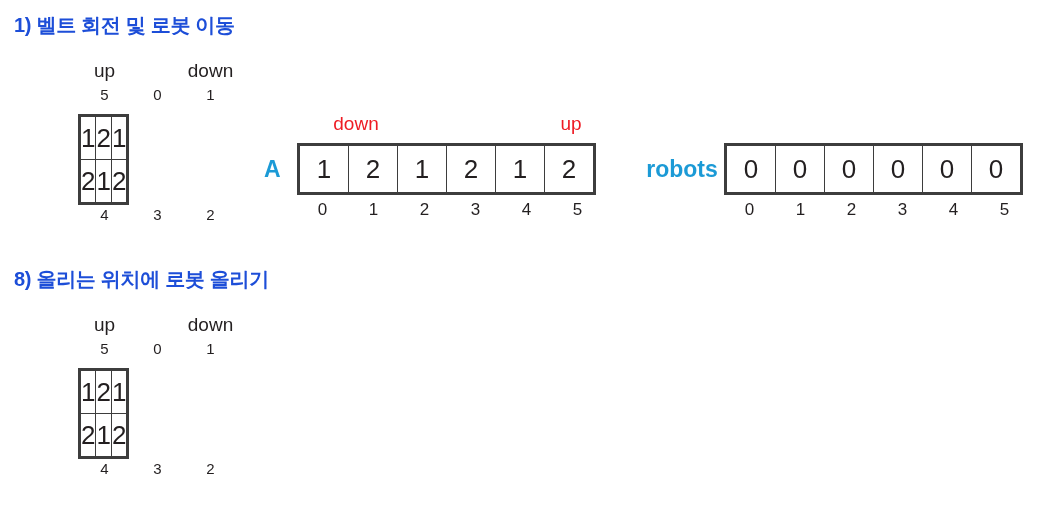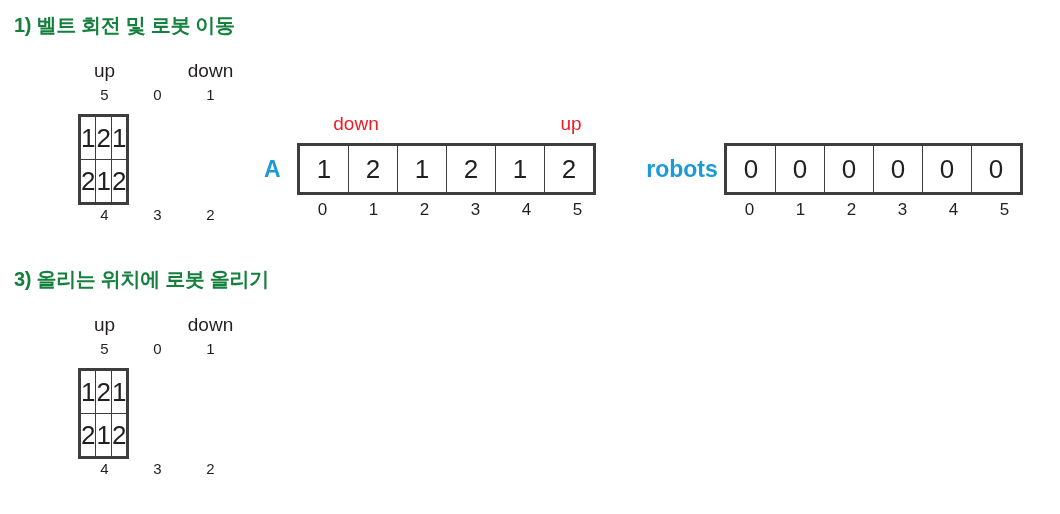--- a/index.html
+++ b/index.html
@@ -20,21 +20,21 @@
   #section-1 { top: 0px; }
   #section-2 { top: 254px; }
 
   .section-title {
     position: absolute;
     left: 14px;
     top: 12px;
     font-size: 20px;
     font-weight: 700;
     letter-spacing: -0.3px;
-    color: #15803d;
+    color: #1d4ed8;
     white-space: nowrap;
   }
 
   
   .belt-block { position: absolute; left: 78px; top: 60px; }
 
   .belt-toplabels, .belt-topindex, .belt-bottomindex {
     position: absolute;
     left: 0;
     width: 159px;
@@ -230,21 +230,21 @@
       <div>3</div>
       <div>4</div>
       <div>5</div>
     </div>
   </div>
 
 </div>
 
 <div class="section" id="section-2">
 
-  <div class="section-title">3) 올리는 위치에 로봇 올리기</div>
+  <div class="section-title">8) 올리는 위치에 로봇 올리기</div>
 
   <div class="belt-block">
     <div class="belt-toplabels">
       <div>up</div>
       <div></div>
       <div>down</div>
     </div>
     <div class="belt-topindex">
       <div>5</div>
       <div>0</div>

